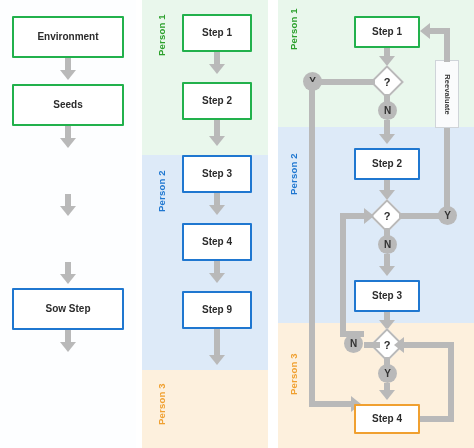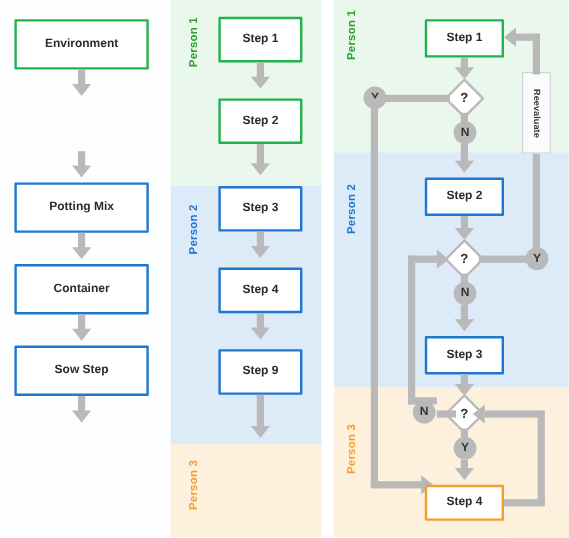--- a/index.html
+++ b/index.html
@@ -113,28 +113,27 @@
 <body>
 
 <div id="root">
 
   <div class="panel" id="panel-a">
 
     <div class="node n-green" style="left:12px;top:16px;width:112px;height:42px;">Environment</div>
     <div class="seg vline" style="left:65px;top:58px;height:14px;"></div>
     <div class="arrow-down" style="left:60px;top:70px;"></div>
 
+    <div class="node n-green" style="left:12px;top:84px;width:112px;height:42px;">Seeds</div>
     <div class="seg vline" style="left:65px;top:126px;height:14px;"></div>
     <div class="arrow-down" style="left:60px;top:138px;"></div>
 
-    <div class="node n-blue" style="left:12px;top:152px;width:112px;height:42px;">Potting Mix</div>
     <div class="seg vline" style="left:65px;top:194px;height:14px;"></div>
     <div class="arrow-down" style="left:60px;top:206px;"></div>
 
-    <div class="node n-blue" style="left:12px;top:220px;width:112px;height:42px;">Container</div>
     <div class="seg vline" style="left:65px;top:262px;height:14px;"></div>
     <div class="arrow-down" style="left:60px;top:274px;"></div>
 
     <div class="node n-blue" style="left:12px;top:288px;width:112px;height:42px;">Sow Step</div>
     <div class="seg vline" style="left:65px;top:330px;height:14px;"></div>
     <div class="arrow-down" style="left:60px;top:342px;"></div>
 
   </div>
 
   <div class="panel" id="panel-b">

